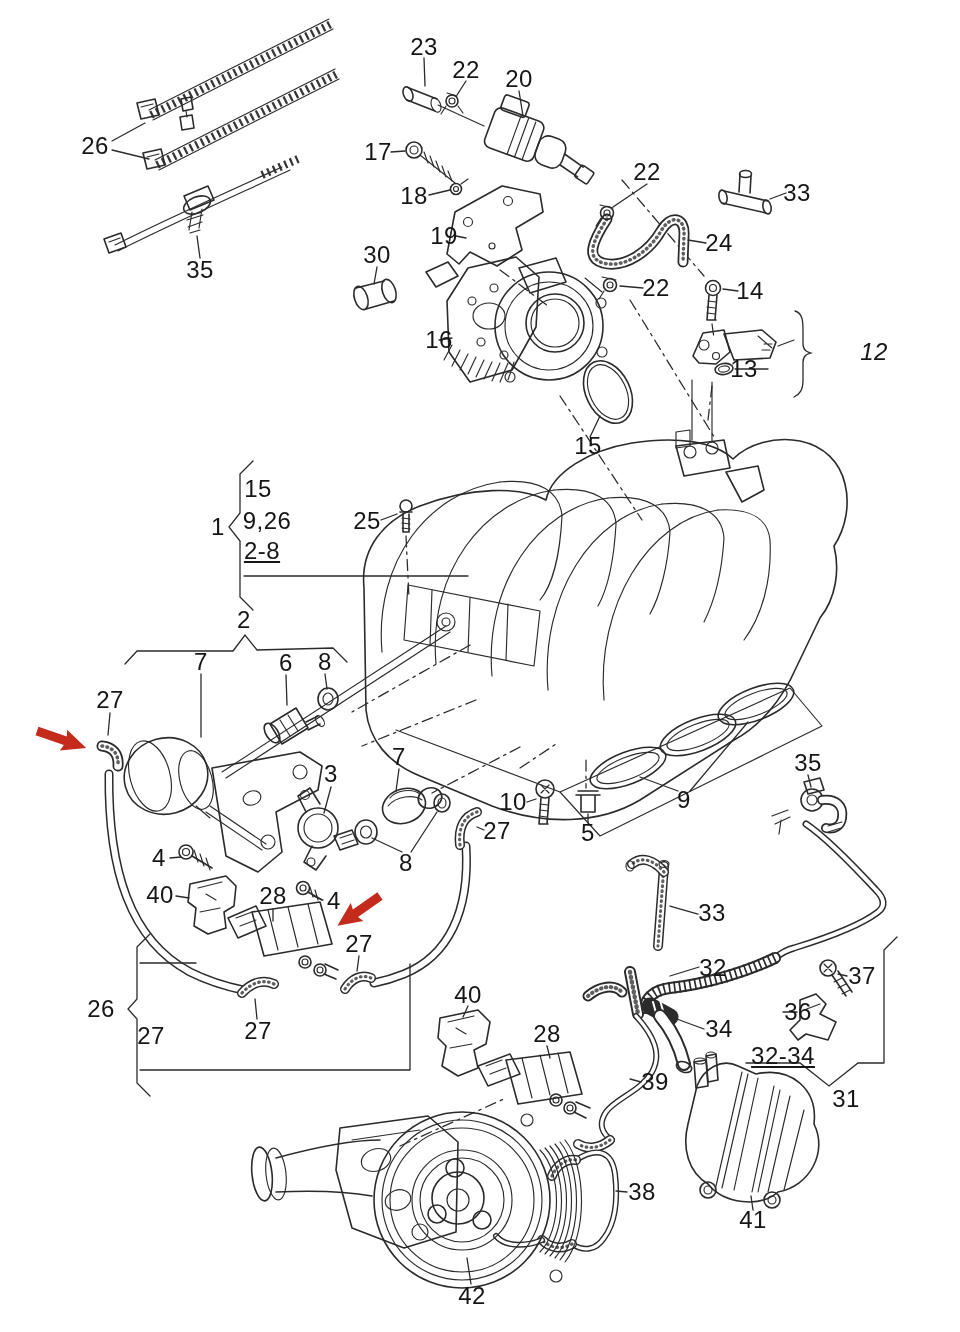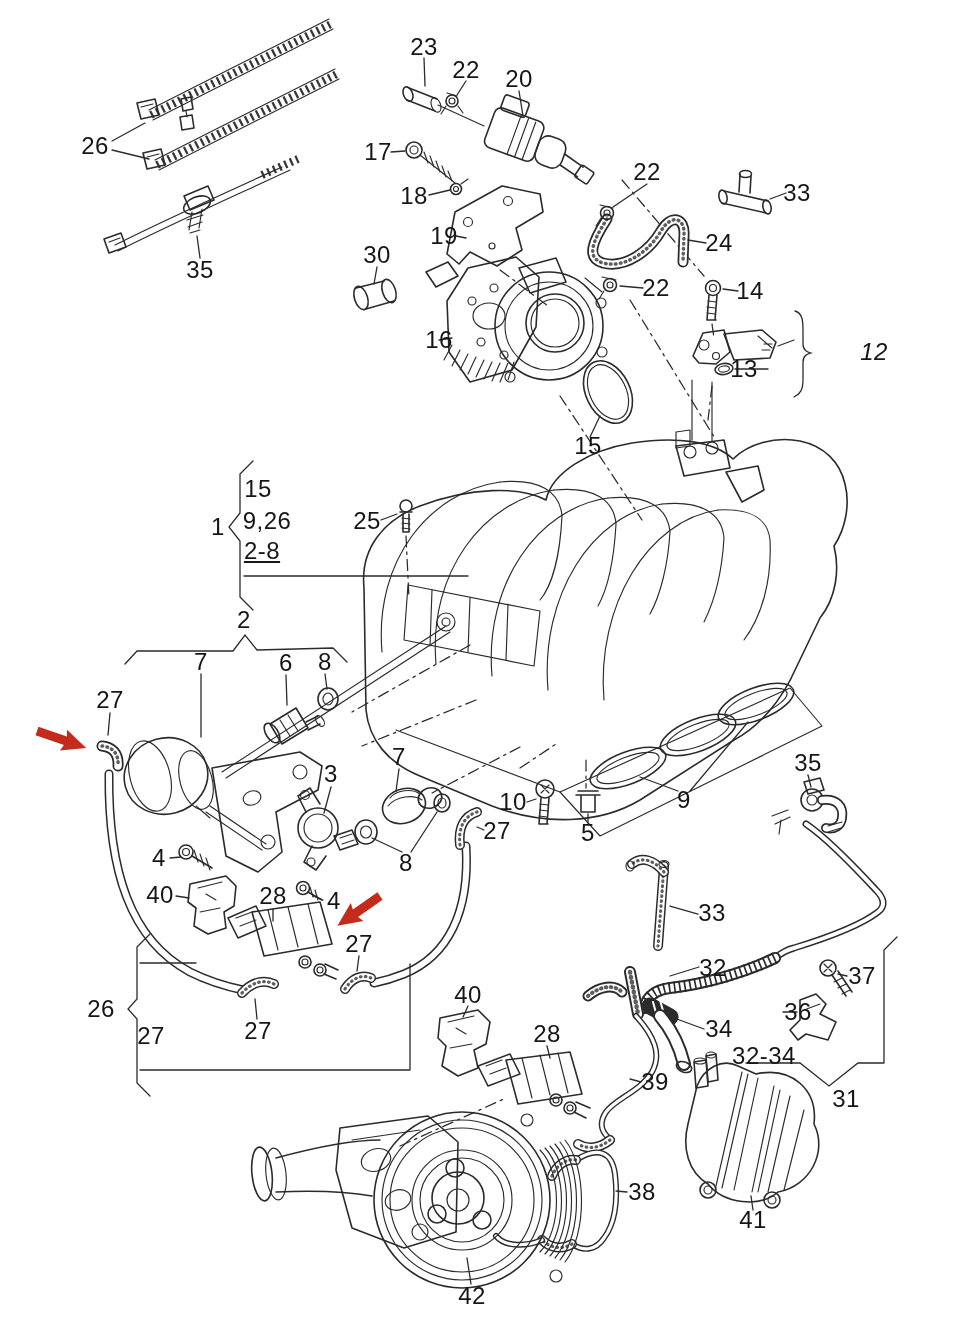--- a/index.html
+++ b/index.html
@@ -591,21 +591,21 @@
       <span class="callout" style="left: 684px; top: 800px;">9</span>
       <span class="callout" style="left: 808px; top: 763px;">35</span>
       <span class="callout" style="left: 712px; top: 913px;">33</span>
       <span class="callout" style="left: 713px; top: 968px;">32</span>
       <span class="callout" style="left: 101px; top: 1009px;">26</span>
       <span class="callout" style="left: 151px; top: 1036px;">27</span>
       <span class="callout" style="left: 258px; top: 1031px;">27</span>
       <span class="callout" style="left: 719px; top: 1029px;">34</span>
       <span class="callout" style="left: 798px; top: 1012px;">36</span>
       <span class="callout" style="left: 862px; top: 976px;">37</span>
-      <span class="callout" style="left: 764px; top: 1056px;">32-34</span>
+      <span class="callout" style="left: 783px; top: 1056px; text-decoration: underline;">32-34</span>
       <span class="callout" style="left: 846px; top: 1099px;">31</span>
       <span class="callout" style="left: 468px; top: 995px;">40</span>
       <span class="callout" style="left: 547px; top: 1034px;">28</span>
       <span class="callout" style="left: 655px; top: 1082px;">39</span>
       <span class="callout" style="left: 642px; top: 1192px;">38</span>
       <span class="callout" style="left: 753px; top: 1220px;">41</span>
       <span class="callout" style="left: 472px; top: 1296px;">42</span>
     </div>
 
 </div>

